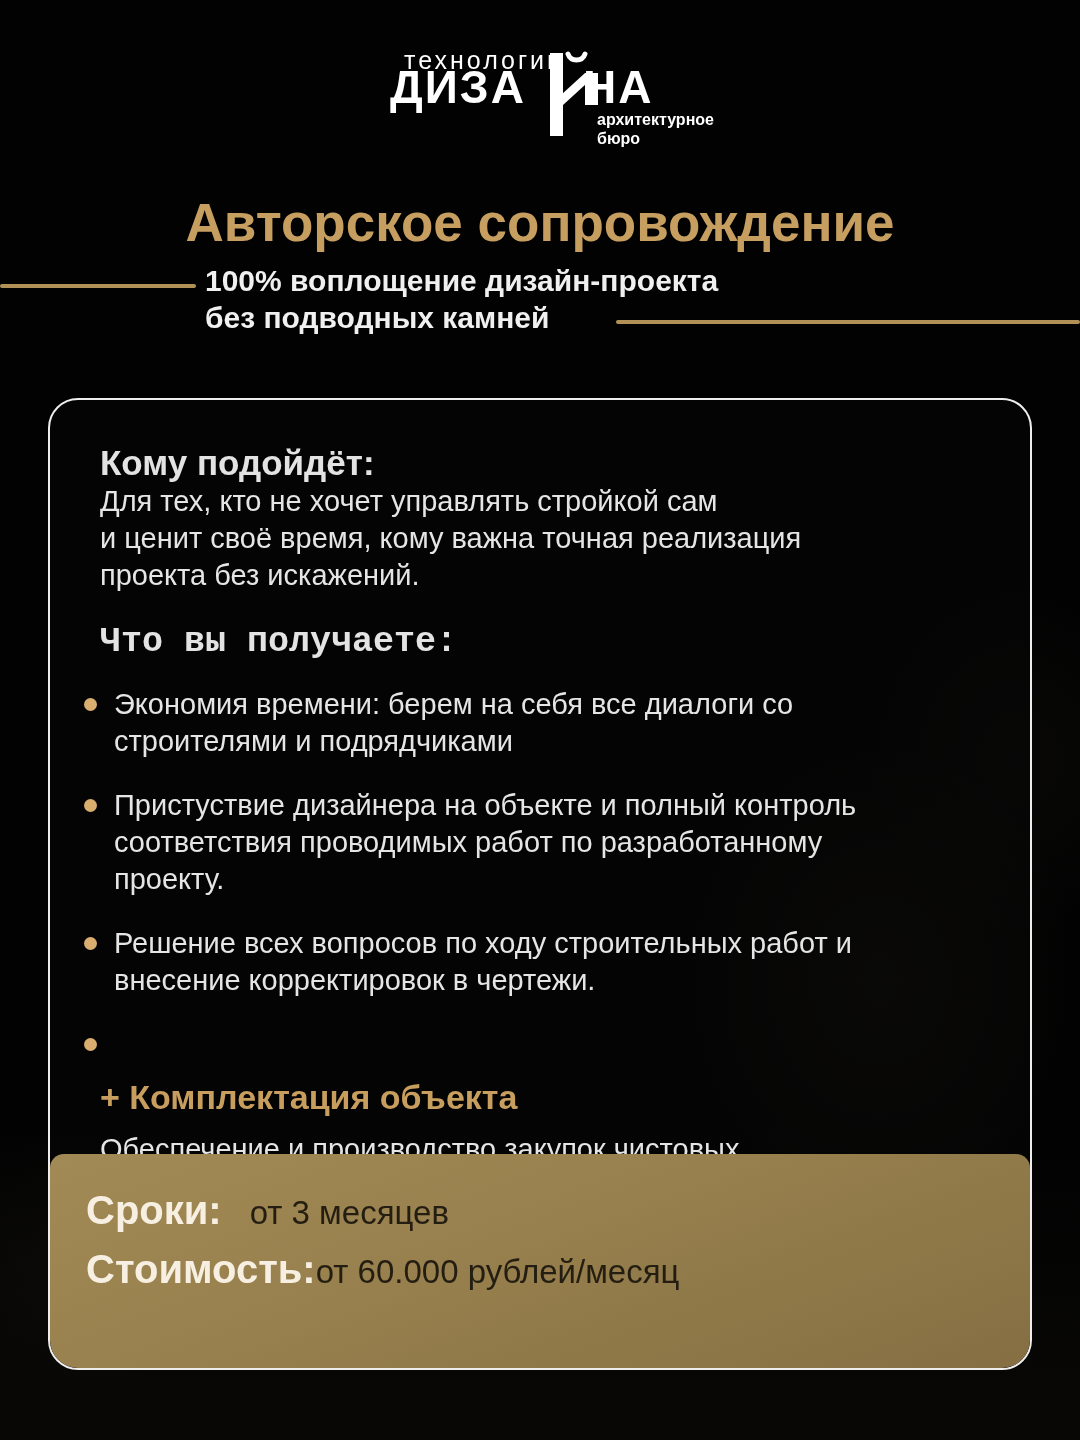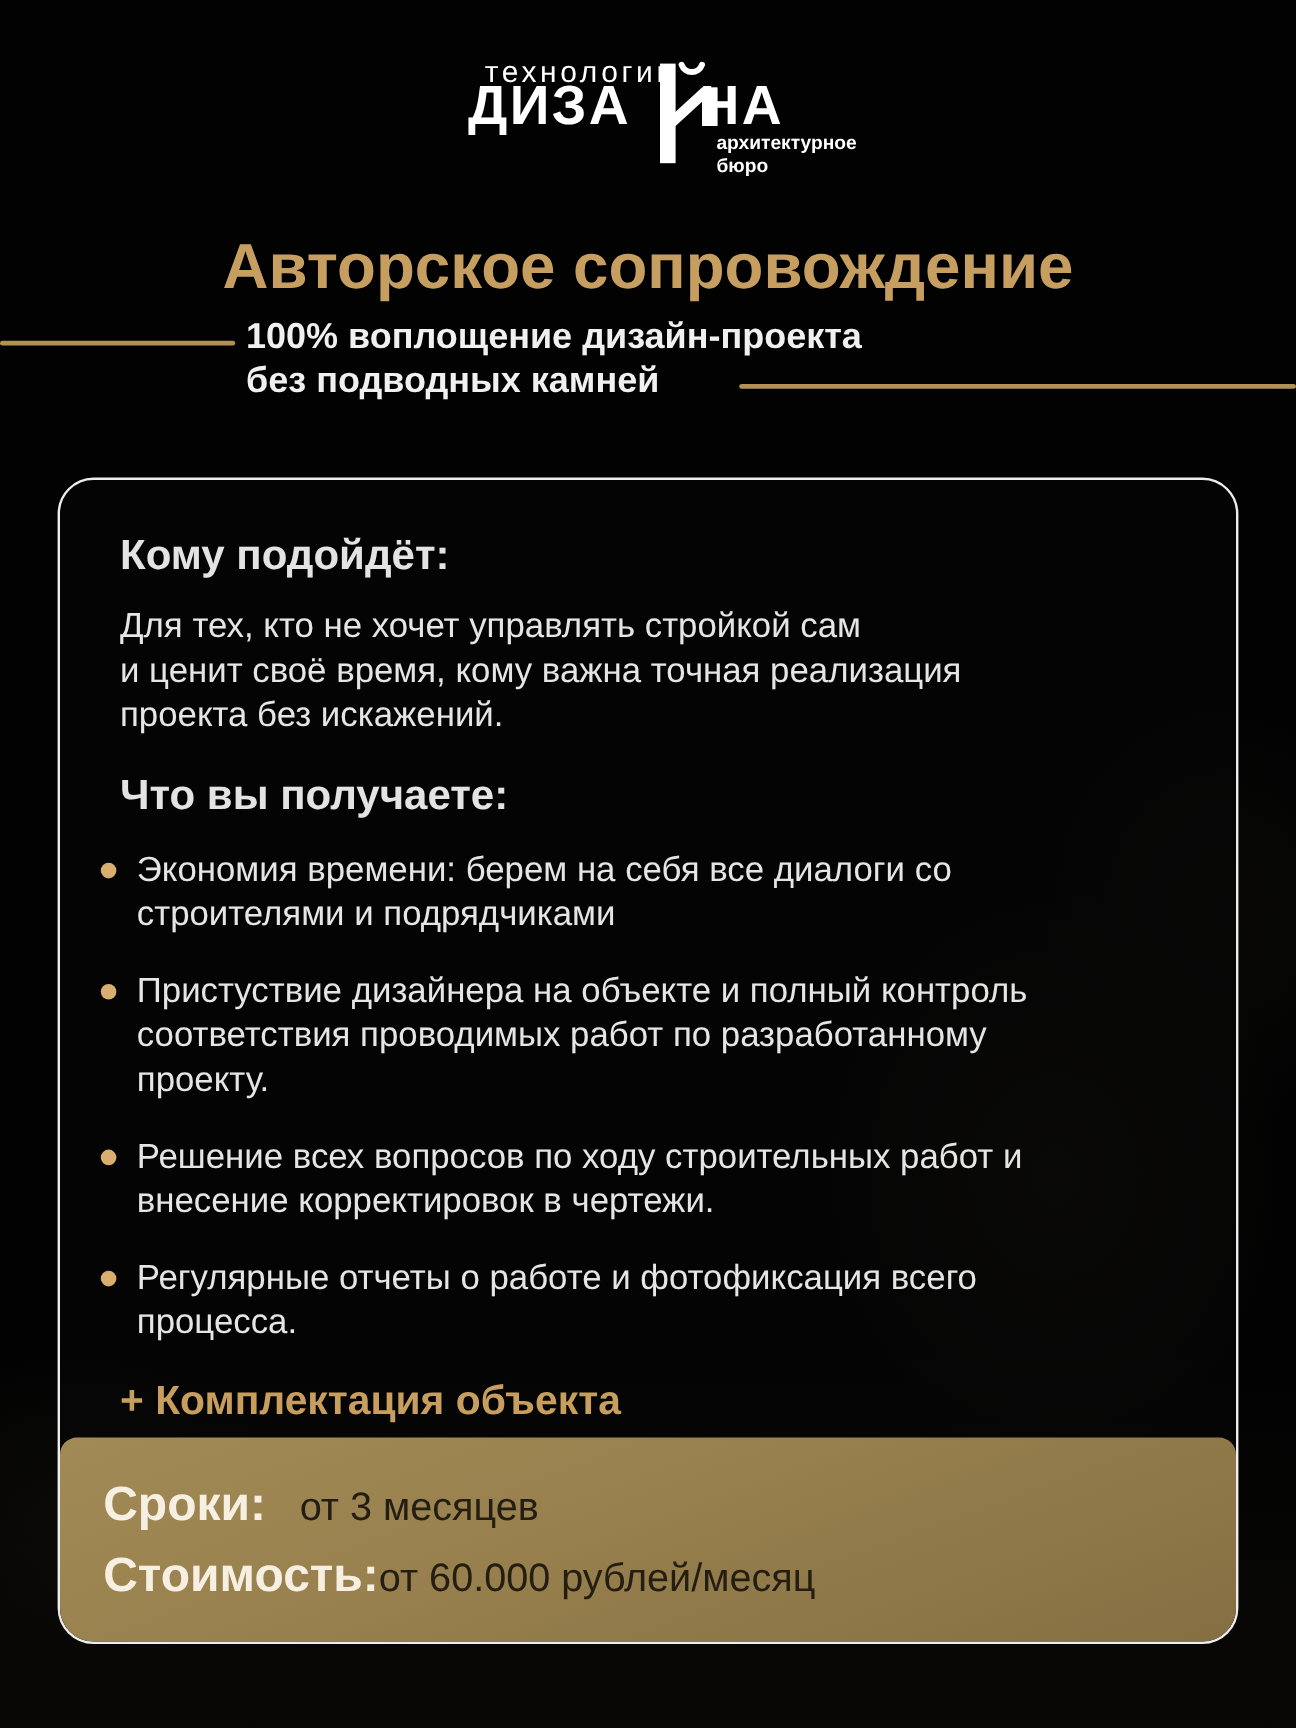--- a/index.html
+++ b/index.html
@@ -49,39 +49,39 @@
   
   .card{
     position:absolute;left:48px;top:398px;width:984px;height:972px;
     border:2px solid #EDEDED;border-radius:30px;
     background:rgba(7,7,7,0.55);
     box-sizing:border-box;
     overflow:hidden;
   }
   .card-body{padding:43px 50px 0 50px;color:#E5E5E5;}
   .h-white{font-size:35px;font-weight:700;color:#E3E3E3;margin:0;}
-  .h-who{margin-bottom:21px;}
-  .h-get{margin-top:28px;margin-bottom:24px;}
+  .h-who{}
+  .h-get{margin-top:28px;margin-bottom:24px;font-family:Liberation Mono, monospace;}
   .body-text{
     font-size:29px;line-height:37px;font-weight:400;color:#E5E5E5;
     margin:0;white-space:pre-line;
   }
   .bullets{list-style:none;margin:0;padding:0;}
   .bullet{display:flex;align-items:flex-start;margin:0 0 27px -16px;}
   .bullet-dot{
     flex:none;width:13px;height:13px;border-radius:50%;
     background:#D9AE6E;margin:12px 17px 0 0;
   }
   .h-gold{
     font-size:34px;font-weight:700;color:#C79E5D;
     margin:16px 0 14px 0;
   }
   
   .card-footer{
-    position:absolute;left:0;right:0;bottom:0;height:170px;
+    position:absolute;left:0;right:0;bottom:0;height:214px;
     background:linear-gradient(160deg,#A18A55 0%,#97804D 45%,#856E42 100%);
     border-radius:14px 14px 27px 27px;
     box-sizing:border-box;
     padding:34px 0 0 36px;
   }
   .footer-row{display:flex;align-items:baseline;margin-bottom:14px;}
   .footer-label{font-size:40px;font-weight:700;color:#F7F0E2;}
   .footer-value{font-size:33px;font-weight:400;color:#241D12;}
   .gap-wide{margin-left:28px;}
   .gap-narrow{}
@@ -135,22 +135,20 @@
 соответствия проводимых работ по разработанному
 проекту.</span>
         </li>
         <li class="bullet">
           <span class="bullet-dot"></span>
           <span class="body-text">Решение всех вопросов по ходу строительных работ и
 внесение корректировок в чертежи.</span>
         </li>
         <li class="bullet">
           <span class="bullet-dot"></span>
-          <span class="body-text">Регулярные отчеты о работе и фотофиксация всего
-процесса.</span>
         </li>
       </ul>
 
       <h3 class="h-gold">+ Комплектация объекта</h3>
       <p class="body-text">Обеспечение и производство закупок чистовых
 отделочных материалов, мебели техники и декора,
 в соответствии с требованиями дизайн-проекта.</p>
 
     </div>
 

